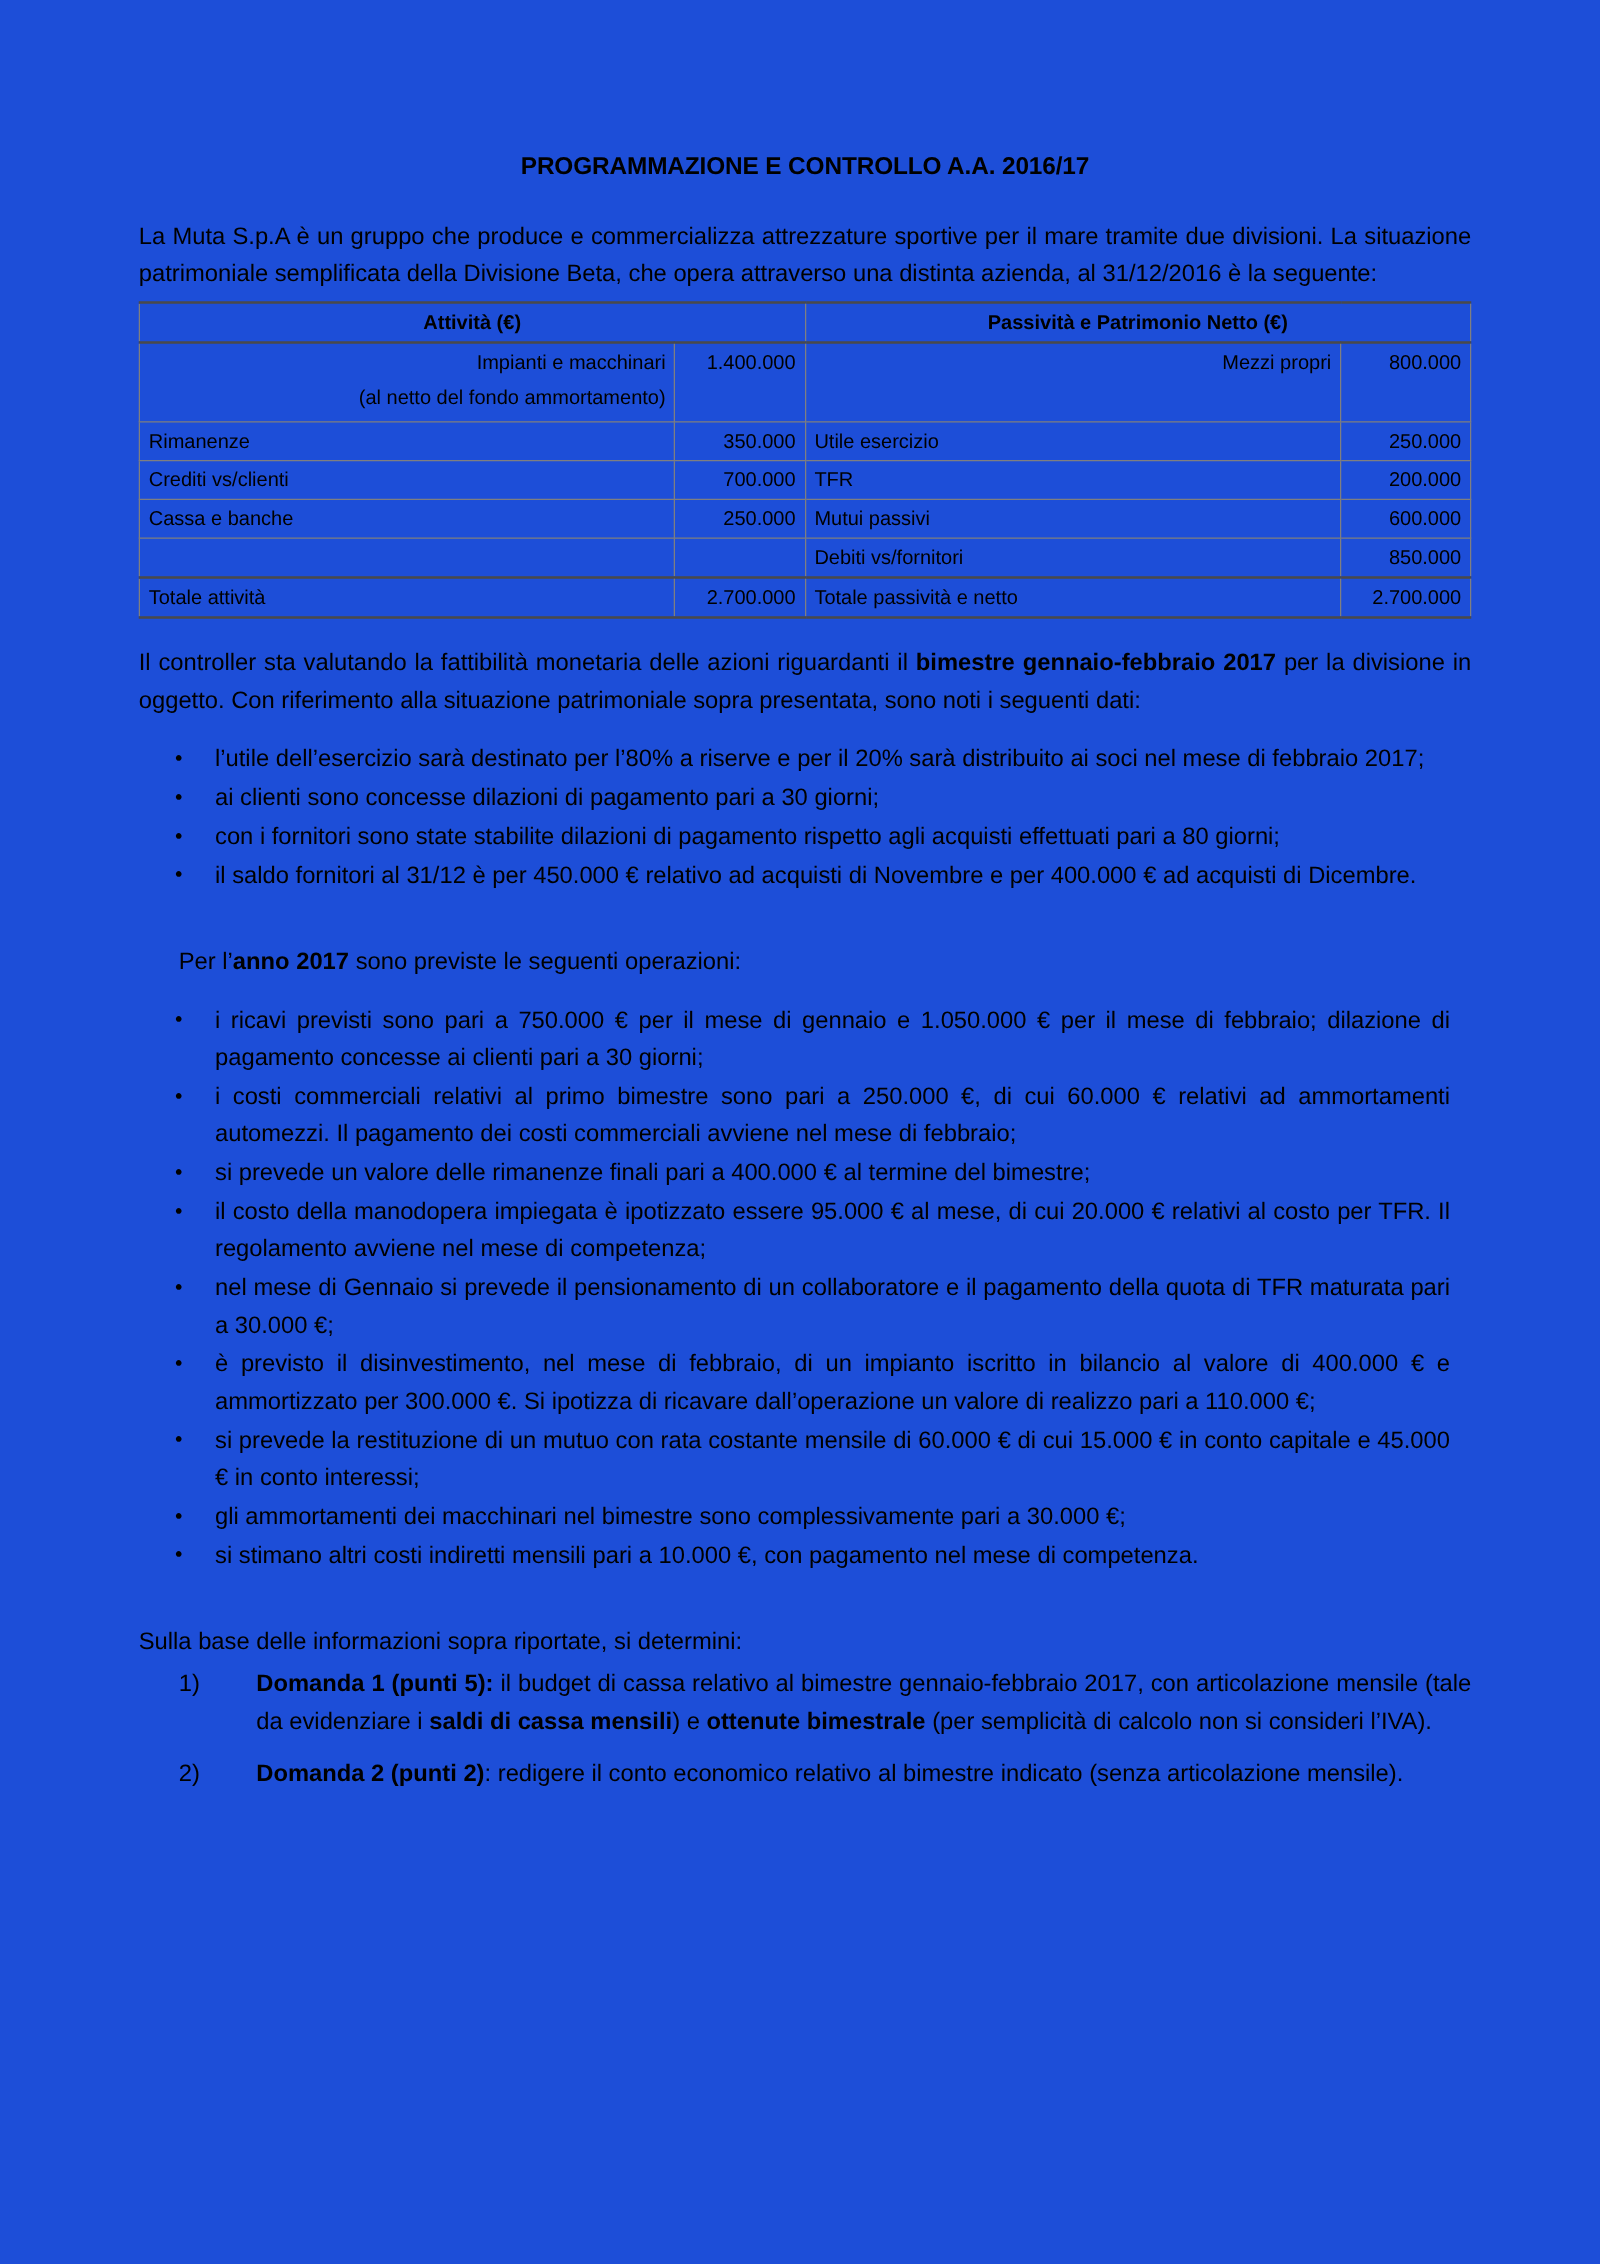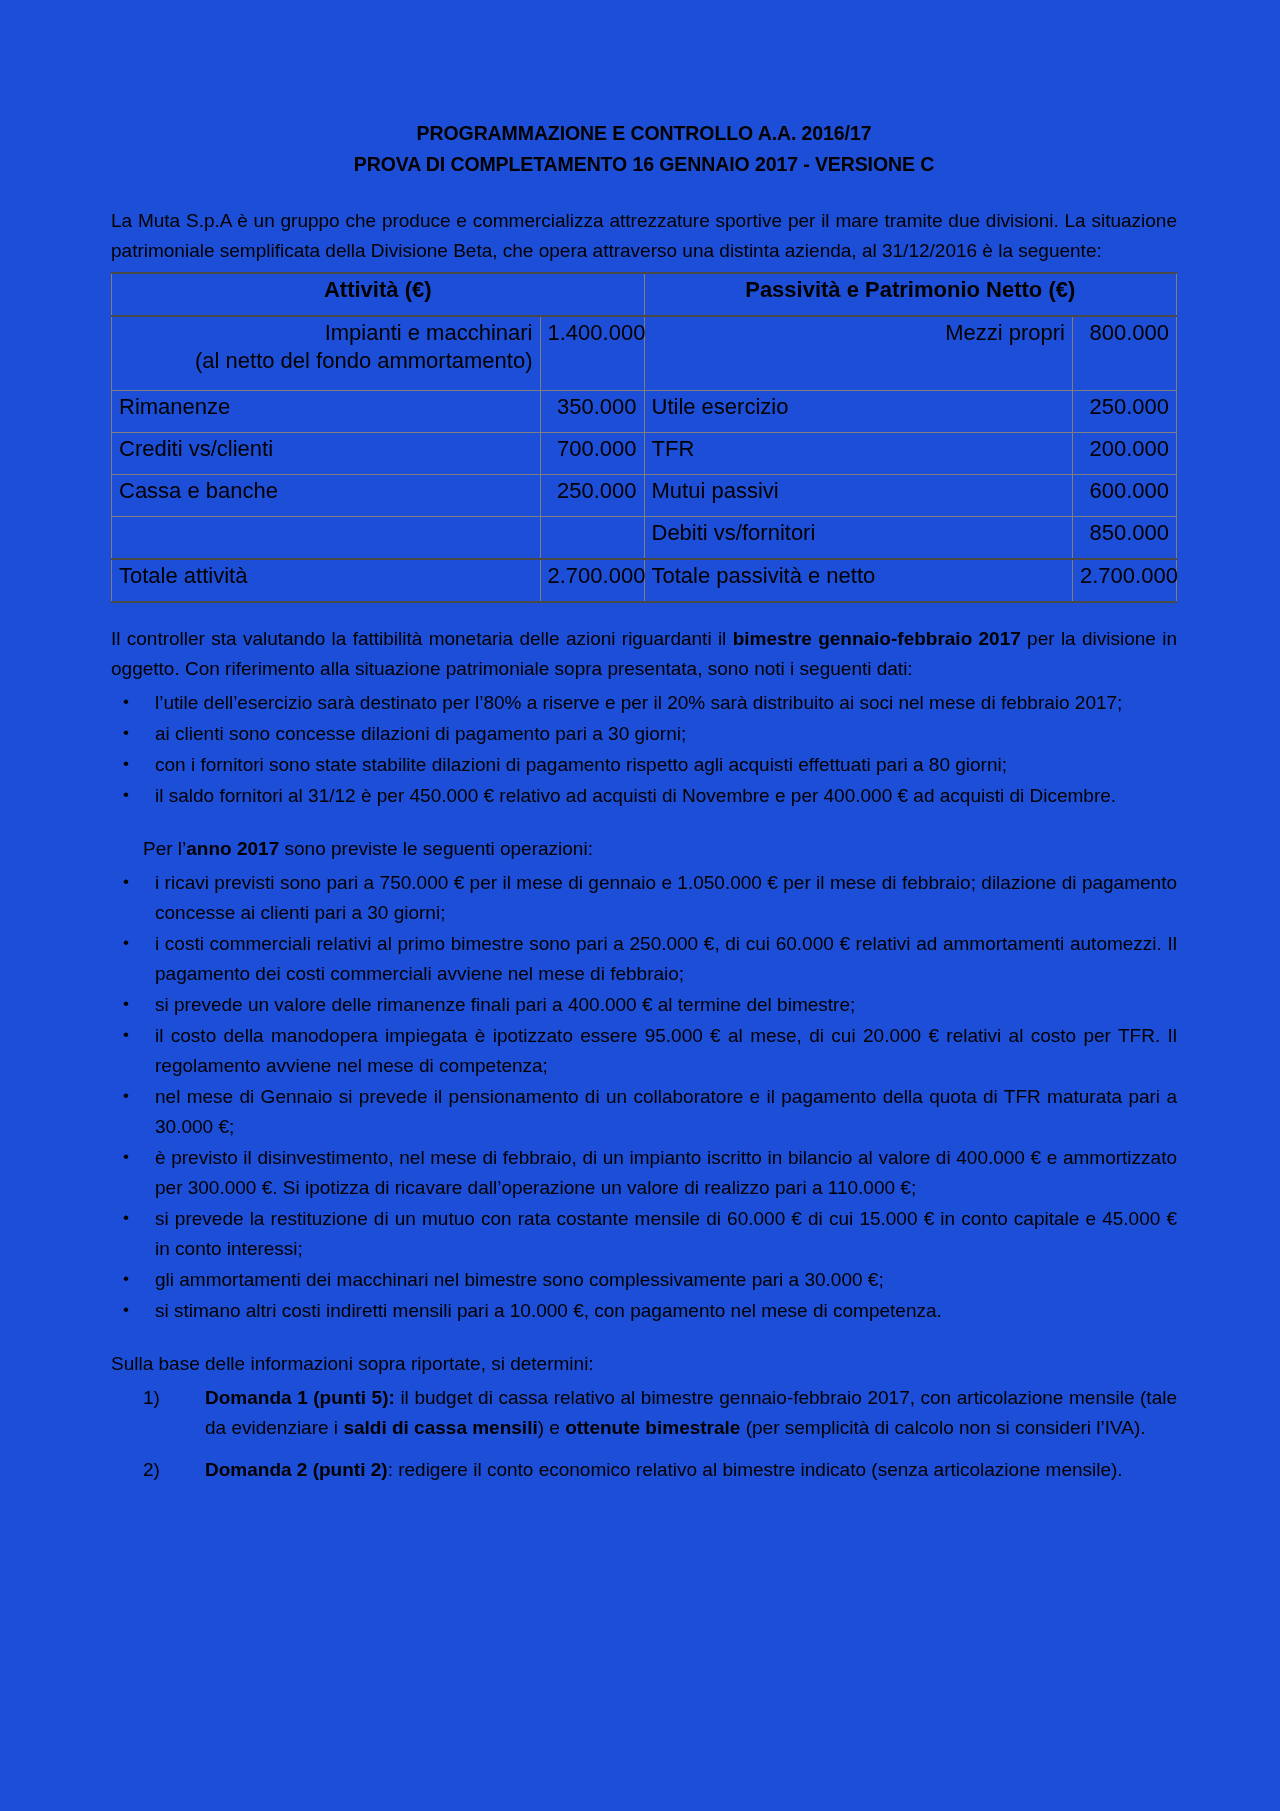--- a/index.html
+++ b/index.html
@@ -42,44 +42,44 @@
 
   
   table.bs {
     border-collapse: collapse;
     width: 100%;
     margin: 6px 0 8px 0;
     table-layout: fixed;
   }
   table.bs td, table.bs th {
     border: 1px solid #7f7f7f;
-    font-size: 22px;
+    font-size: 16px;
     line-height: 28px;
-    padding: 2px 7px 11px 7px;
+    padding: 2px 7px 0 7px;
     vertical-align: top;
     font-weight: normal;
   }
   table.bs .outer-top td, table.bs .outer-top th { border-top: 2px solid #4a4a4a; }
   table.bs thead th {
     text-align: center;
     font-weight: bold;
     border-bottom: 2px solid #4a4a4a;
   }
   table.bs tr.total-row td {
     border-top: 2px solid #4a4a4a;
     border-bottom: 2px solid #4a4a4a;
   }
   .num { text-align: right; white-space: nowrap; margin-top: 36px; }
   .col-num { width: 104px; }
   .tall td { height: 60px; text-align: right; }
 
   
   ul.b {
     list-style: none;
-    margin: 0;
+    margin: 17px;
     padding: 0;
   }
   ul.b > li {
     position: relative;
     padding-left: 44px;
     font-size: 19px;
     line-height: 30px;
     text-align: justify;
     margin-bottom: 1px;
   }
@@ -113,21 +113,20 @@
   b, strong { font-weight: bold; }
   .indent-par { text-indent: 32px; }
 </style>
 </head>
 <body>
 
 <div class="page">
 
   <div class="title-block">
     <div class="title-line">PROGRAMMAZIONE E CONTROLLO A.A. 2016/17</div>
-    <div class="title-line">PROVA DI COMPLETAMENTO 16 GENNAIO 2017 - VERSIONE C</div>
   </div>
 
   <p class="body-par">La Muta S.p.A è un gruppo che produce e commercializza attrezzature sportive per il mare tramite due divisioni. La situazione patrimoniale semplificata della Divisione Beta, che opera attraverso una distinta azienda, al 31/12/2016 è la seguente:</p>
 
   <table class="bs">
     <colgroup>
       <col>
         <col class="col-num">
         <col>
         <col class="col-num">

